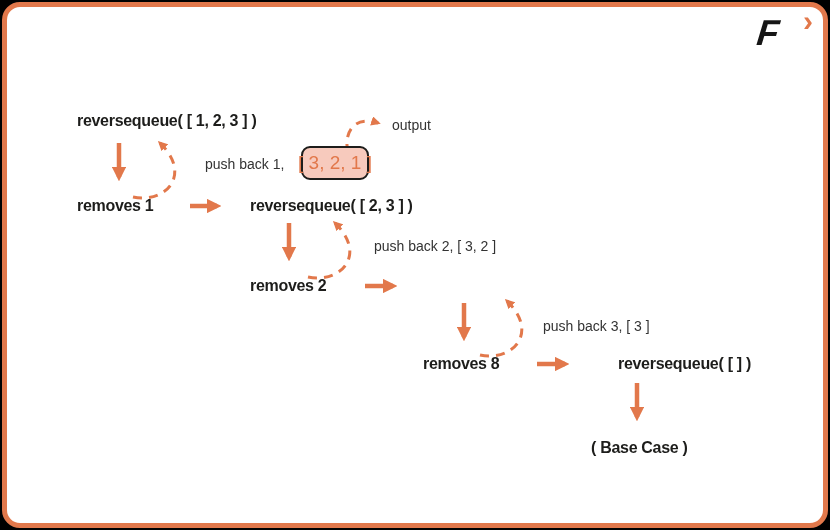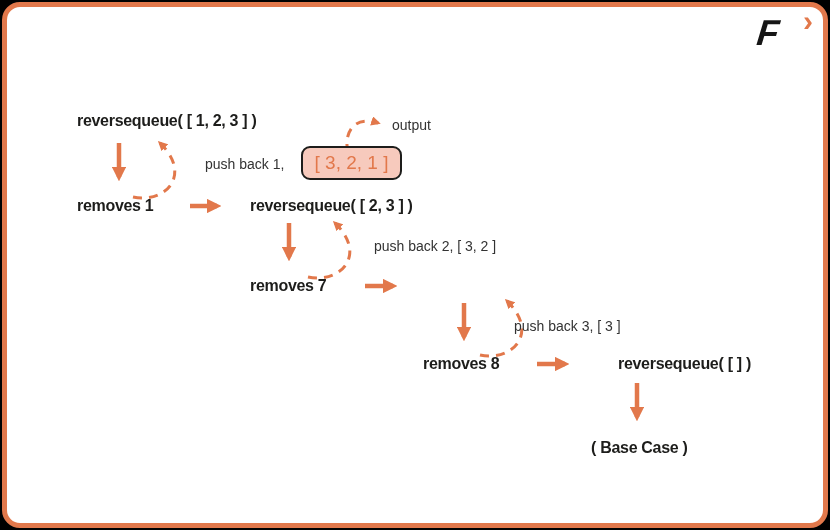--- a/index.html
+++ b/index.html
@@ -25,21 +25,21 @@
     color:#E2784B;font-weight:800;font-size:30px;line-height:20px;
     position:absolute;top:-2px;right:-4px;
   }
   .lbl{
     position:absolute;white-space:nowrap;
     font-size:16px;line-height:22px;color:#1D1D1B;
   }
   .bold{font-weight:700;letter-spacing:-0.3px;}
   .reg{font-weight:400;font-size:14px;color:#333;}
   .accent-box{
-    position:absolute;left:294px;top:139px;width:101px;height:34px;
+    position:absolute;left:294px;top:139px;width:68px;height:34px;
     background:#F7CABD;border:2px solid #1D1D1B;border-radius:9px;
     box-sizing:border-box;color:#E2784B;font-size:19px;font-weight:400;
     display:flex;align-items:center;justify-content:center;white-space:nowrap;
   }
   svg.arrows{position:absolute;left:0;top:0;pointer-events:none;}
   .solid{stroke:#E2784B;stroke-width:4.5;fill:none;marker-end:url(#ah);}
   .dashed{stroke:#E2784B;stroke-width:3;fill:none;stroke-dasharray:9 7;marker-end:url(#ah);}
 </style>
 </head>
 <body>
@@ -72,21 +72,21 @@
 
   <div class="lbl bold" style="left:70px;top:103px;">reversequeue( [ 1, 2, 3 ] )</div>
   <div class="lbl reg" style="left:192px;top:146px;margin-left:6px;">push back 1,</div>
   <div class="accent-box">[ 3, 2, 1 ]</div>
   <div class="lbl reg" style="left:385px;top:107px;">output</div>
 
   <div class="lbl bold" style="left:70px;top:188px;">removes 1</div>
   <div class="lbl bold" style="left:243px;top:188px;">reversequeue( [ 2, 3 ] )</div>
   <div class="lbl reg" style="left:367px;top:228px;">push back 2, [ 3, 2 ]</div>
 
-  <div class="lbl bold" style="left:243px;top:268px;">removes 7</div>
-  <div class="lbl reg" style="left:507px;top:308px;">push back 3, [ 3 ]</div>
+  <div class="lbl bold" style="left:243px;top:268px;">removes 2</div>
+  <div class="lbl reg" style="left:536px;top:308px;">push back 3, [ 3 ]</div>
 
   <div class="lbl bold" style="left:416px;top:346px;">removes 8</div>
   <div class="lbl bold" style="left:611px;top:346px;">reversequeue( [ ] )</div>
 
   <div class="lbl bold" style="left:584px;top:430px;">( Base Case )</div>
 
 </div>
 
 </body></html>

